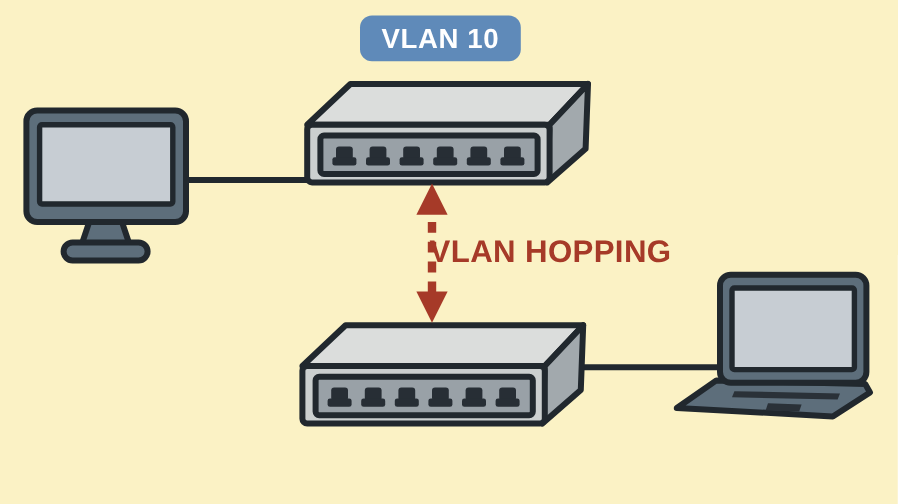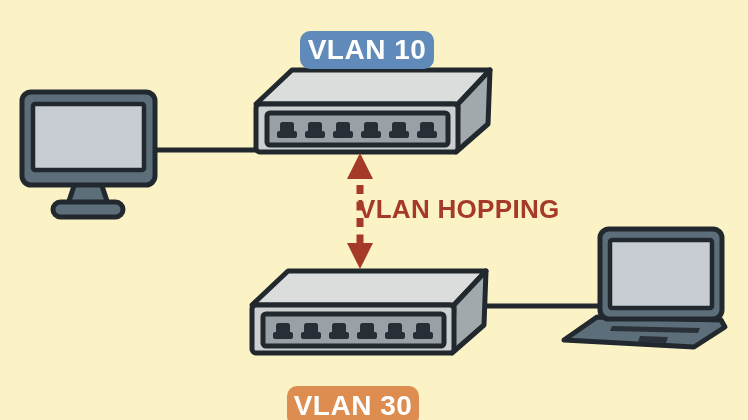--- a/index.html
+++ b/index.html
@@ -9,24 +9,23 @@
     width:748px;height:420px;
     background:#FBF2C5;
     overflow:hidden;
   }
   .scene{position:absolute;left:0;top:0;}
   .badge{
     position:absolute;
     display:flex;align-items:center;justify-content:center;
     color:#FFFFFF;
     font-weight:700;
-    font-size:28px;
+    font-size:23px;
     letter-spacing:0.5px;
     border-radius:10px;
-    margin-top:18px;
   }
   .badge-blue{
     left:300px;top:13px;width:134px;height:38px;
     background:#5F8AB9;
   }
   .badge-orange{
     left:287px;top:368px;width:132px;height:40px;
     background:#DE8D50;
   }
   .hop-label{
@@ -97,17 +96,16 @@
 
     <g fill="#A63A28">
       <polygon points="360,153 347,179 373,179"></polygon>
       <line x1="360" y1="185" x2="360" y2="245" stroke="#A63A28" stroke-width="7" stroke-dasharray="9 7.5"></line>
       <polygon points="360,269 347,243 373,243"></polygon>
     </g>
   </svg>
 
   <div class="badge badge-blue">VLAN 10</div>
 
-  <div class="badge badge-orange">VLAN 30</div>
 
   <div class="hop-label">VLAN HOPPING</div>
 
 </div>
 
 </body></html>

